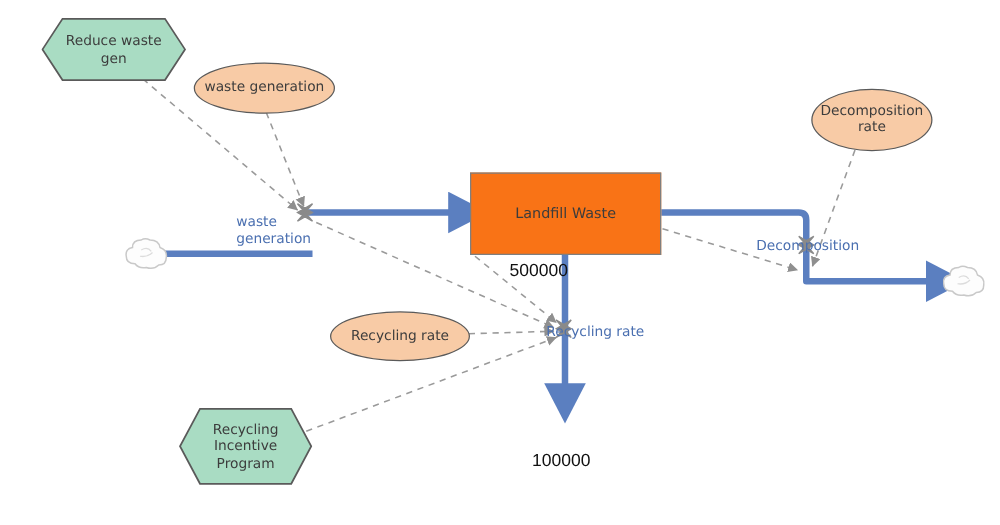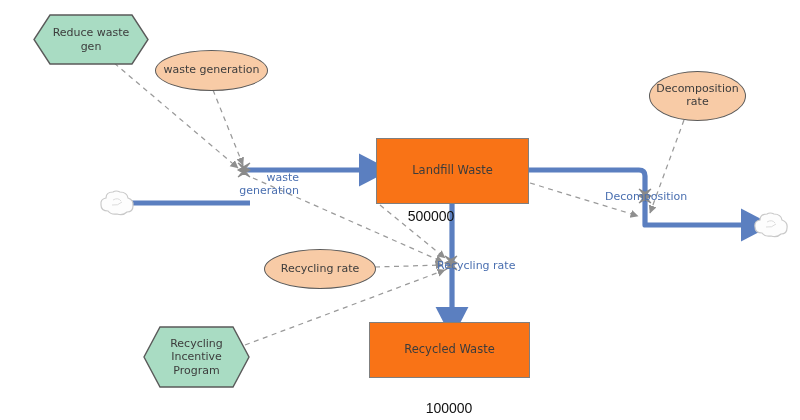--- a/index.html
+++ b/index.html
@@ -70,21 +70,21 @@
     color: #3c3c3c;
     font-size: 11px;
     line-height: 1.22;
     white-space: pre-line;
   }
   
   .flowlabel {
     position: absolute;
     color: #4a6fb0;
     font-size: 11px;
-    text-align: right;
+    text-align: left;
     line-height: 1.15;
     white-space: pre-line;
   }
   
   .valuelabel {
     position: absolute;
     color: #101010;
     font-size: 14px;
     font-family: Liberation Sans, sans-serif;
     text-align: center;
@@ -187,24 +187,21 @@
   <div class="node ellipse" style="left:649px; top:71px; width:97px; height:50px; white-space:pre-line;">
     <span>Decomposition
 rate</span>
   </div>
 
   <div class="node stock" style="left:376px; top:138px; width:153px; height:66px;">
     <span>Landfill Waste</span>
   </div>
   <div class="valuelabel" style="left:376px; top:208px; width:110px;">500000</div>
 
-  <div class="node stock" style="left:369px; top:322px; width:161px; height:56px;">
-    <span>Recycled Waste</span>
-  </div>
-  <div class="valuelabel" style="left:394px; top:400px; width:110px;">100000</div>
+  <div class="valuelabel" style="left:394px; top:360px; width:110px;">100000</div>
 
   <div class="flowlabel" style="left:189px; top:172px; width:110px;">waste
 generation</div>
 
   <div class="flowlabel" style="left:437px; top:260px; width:95px; text-align:left;">Recycling rate</div>
 
   <div class="flowlabel" style="left:605px; top:191px; width:100px; text-align:left;">Decomposition</div>
 
 </div>
 

